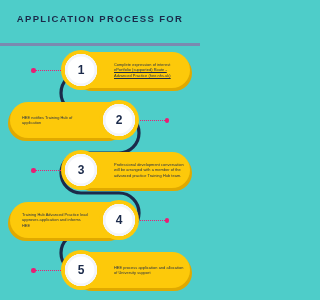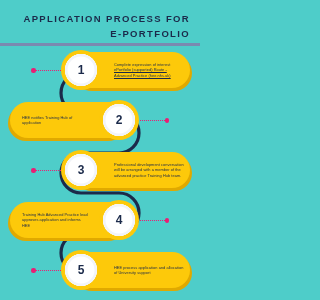--- a/index.html
+++ b/index.html
@@ -11,21 +11,21 @@
     height: 300px;
     overflow: hidden;
     background: #4ecdc9;
     font-family: "Liberation Sans", sans-serif;
     position: relative;
   }
 
   
   #header {
     padding: 11px 10px 0 10px;
-    text-align: right;
+    text-align: center;
   }
   #title-line-1, #title-line-2 {
     color: #1b2a4a;
     font-size: 9.5px;
     font-weight: bold;
     letter-spacing: 1.35px;
     line-height: 15px;
     text-transform: uppercase;
   }
   #divider {
@@ -156,21 +156,20 @@
     flex: 1;
     height: 0;
     border-top: 1.2px dotted #e91e74;
   }
 </style>
 </head>
 <body>
 
 <div id="header">
   <div id="title-line-1">APPLICATION PROCESS FOR</div>
-  <div id="title-line-2">E-PORTFOLIO</div>
 </div>
 
 <div id="divider"></div>
 
 <div id="flow">
 
   <svg id="snake-svg" viewBox="0 0 200 250" preserveAspectRatio="none">
     <path d="M 81 3
              A 20 20 0 0 0 81 43
              L 119 43

